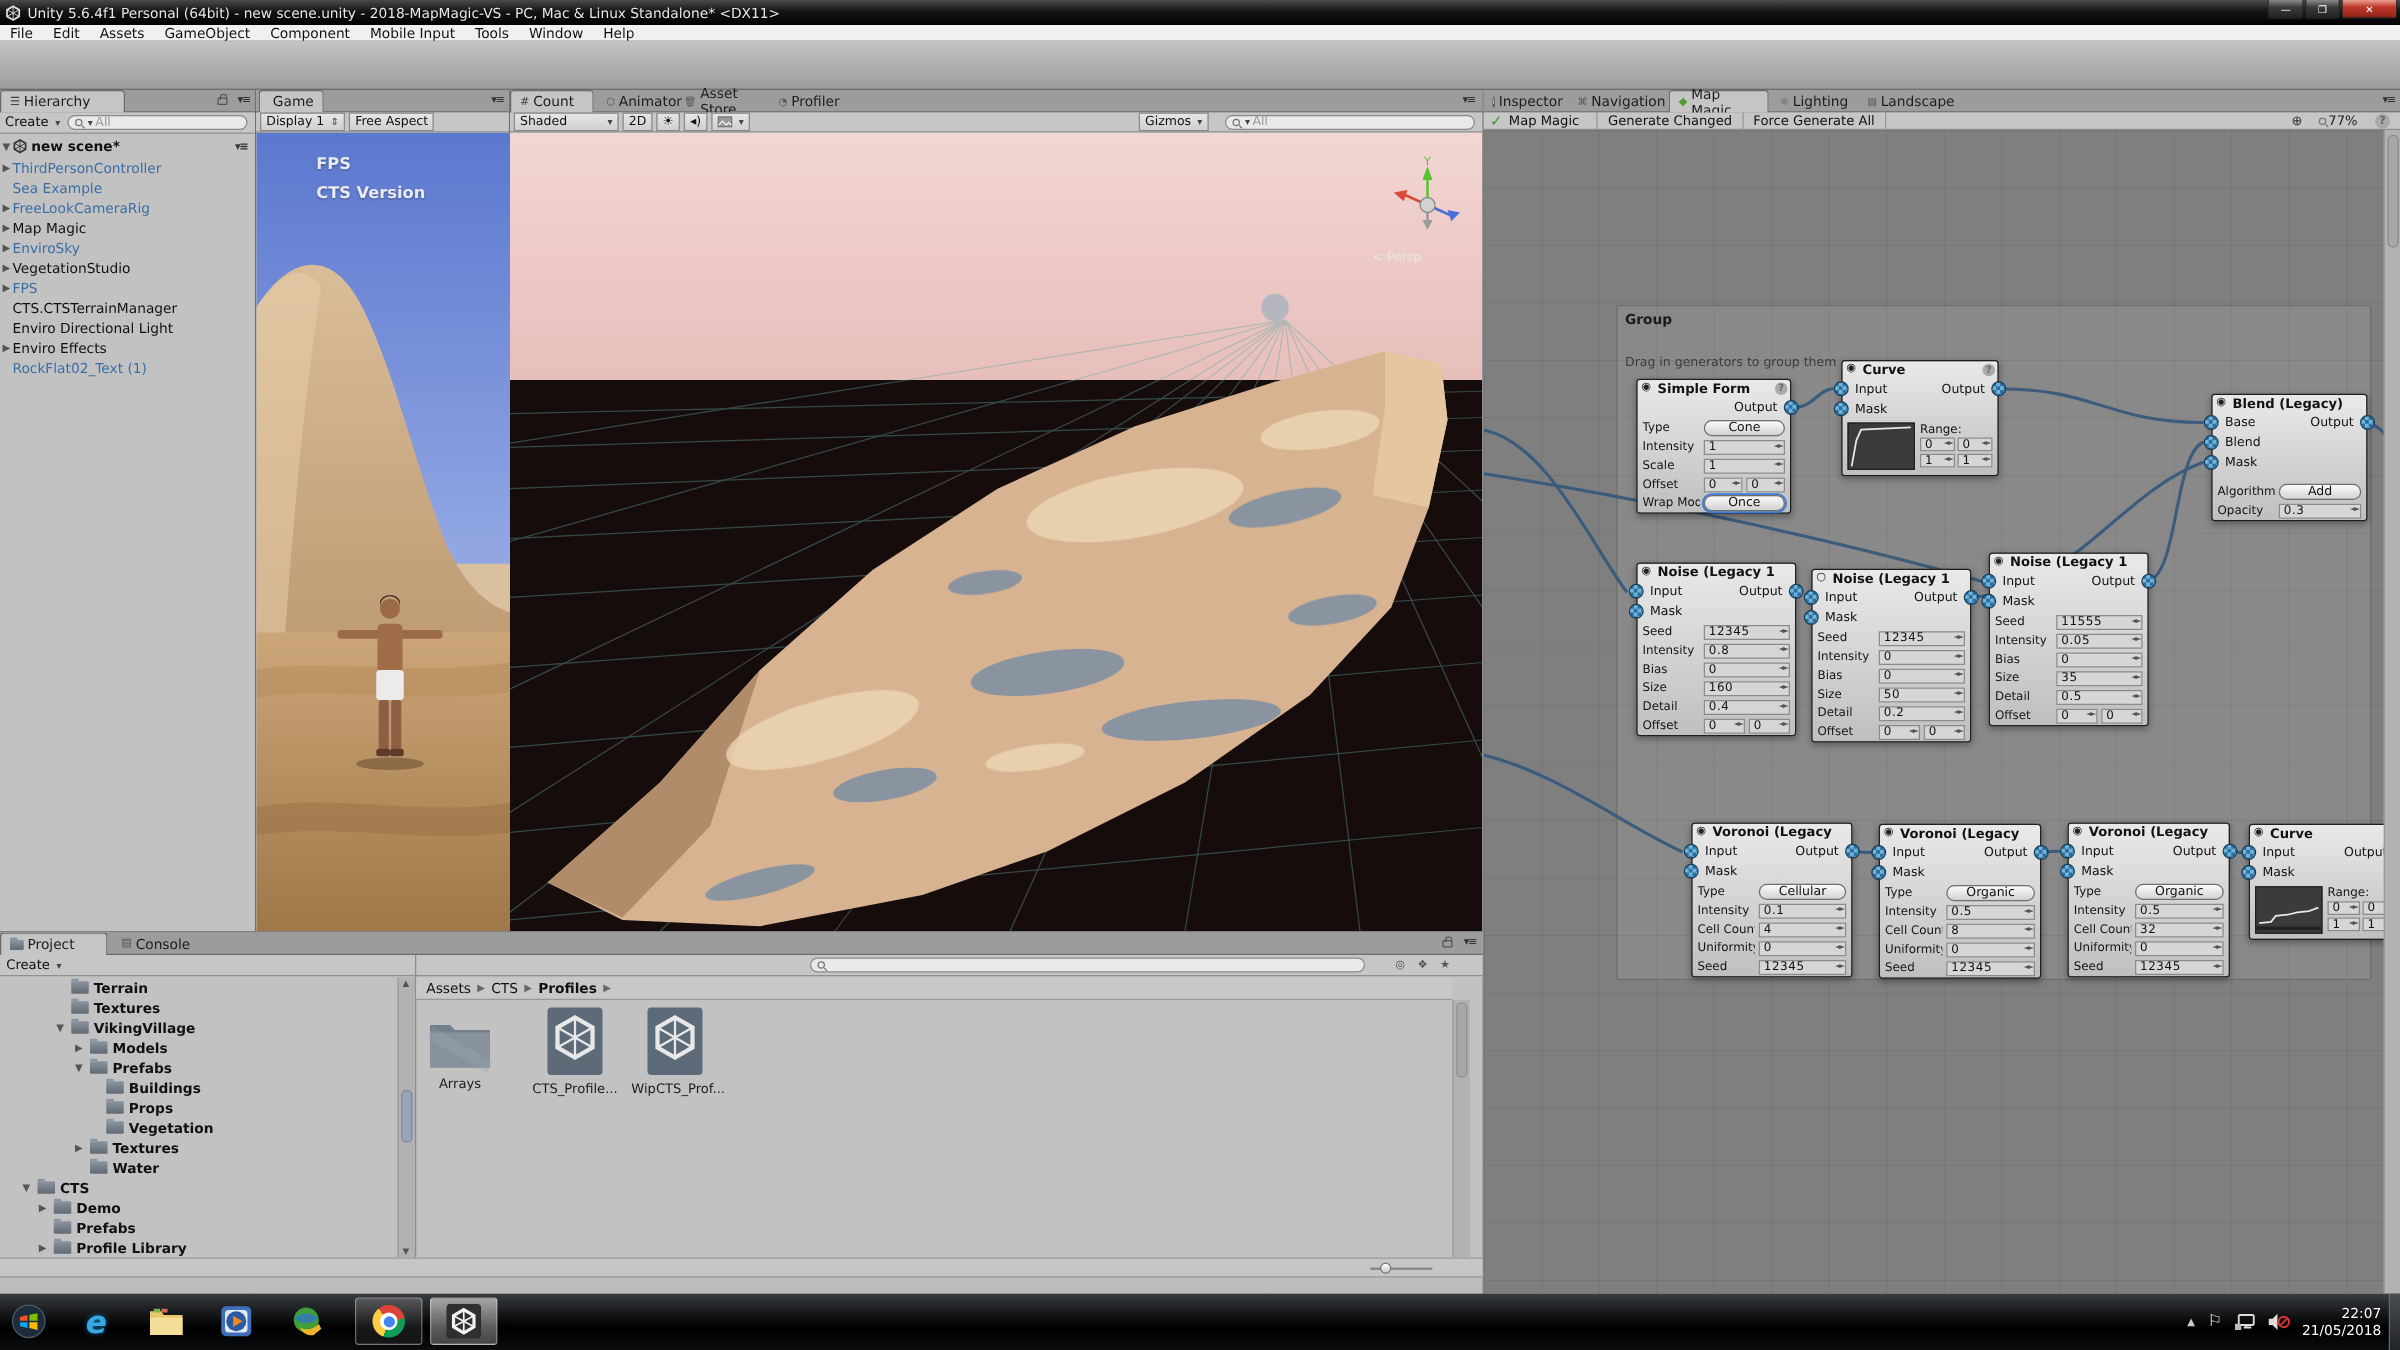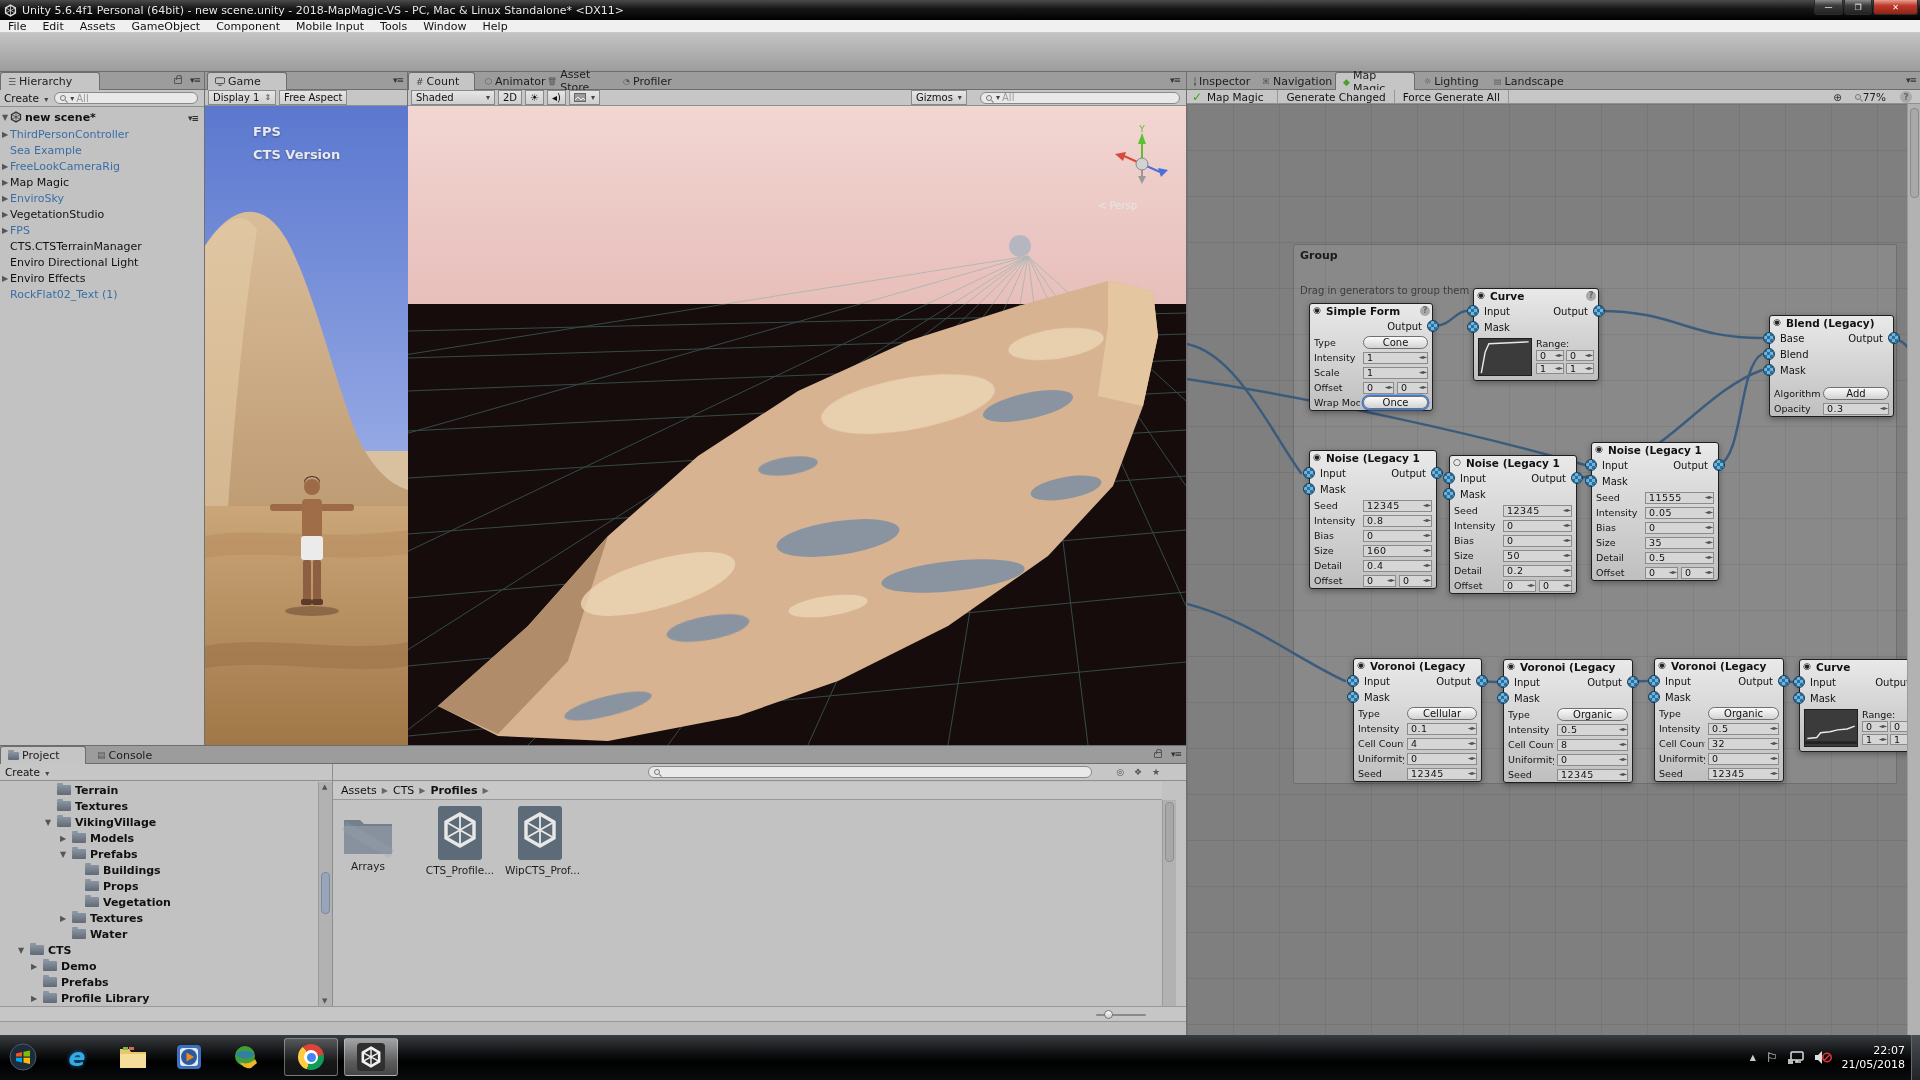--- a/index.html
+++ b/index.html
@@ -276,21 +276,21 @@
         </div>
       <div class="hrow">
           <span class="arr"></span>
           <span class="blue">RockFlat02_Text (1)</span>
         </div>
     </div>
   </div>
 
   <div class="game">
     <div class="tabbar">
-      <div class="tab active" style="left:2px;width:80px">
+      <div class="tab active" style="left:2px;width:52px">
           <svg width="10" height="9" viewBox="0 0 12 10">
             <rect x="0.5" y="0.5" width="11" height="7" rx="1.5" fill="none" stroke="#333"></rect>
             <path d="M4 9.5h4" stroke="#333"></path>
           </svg>
           <span>Game</span>
         </div>
       <span class="panemenu" style="right:4px">▾≡</span>
     </div>
     <div class="ptoolbar stool" style="height:16px">
       <span class="mini">

